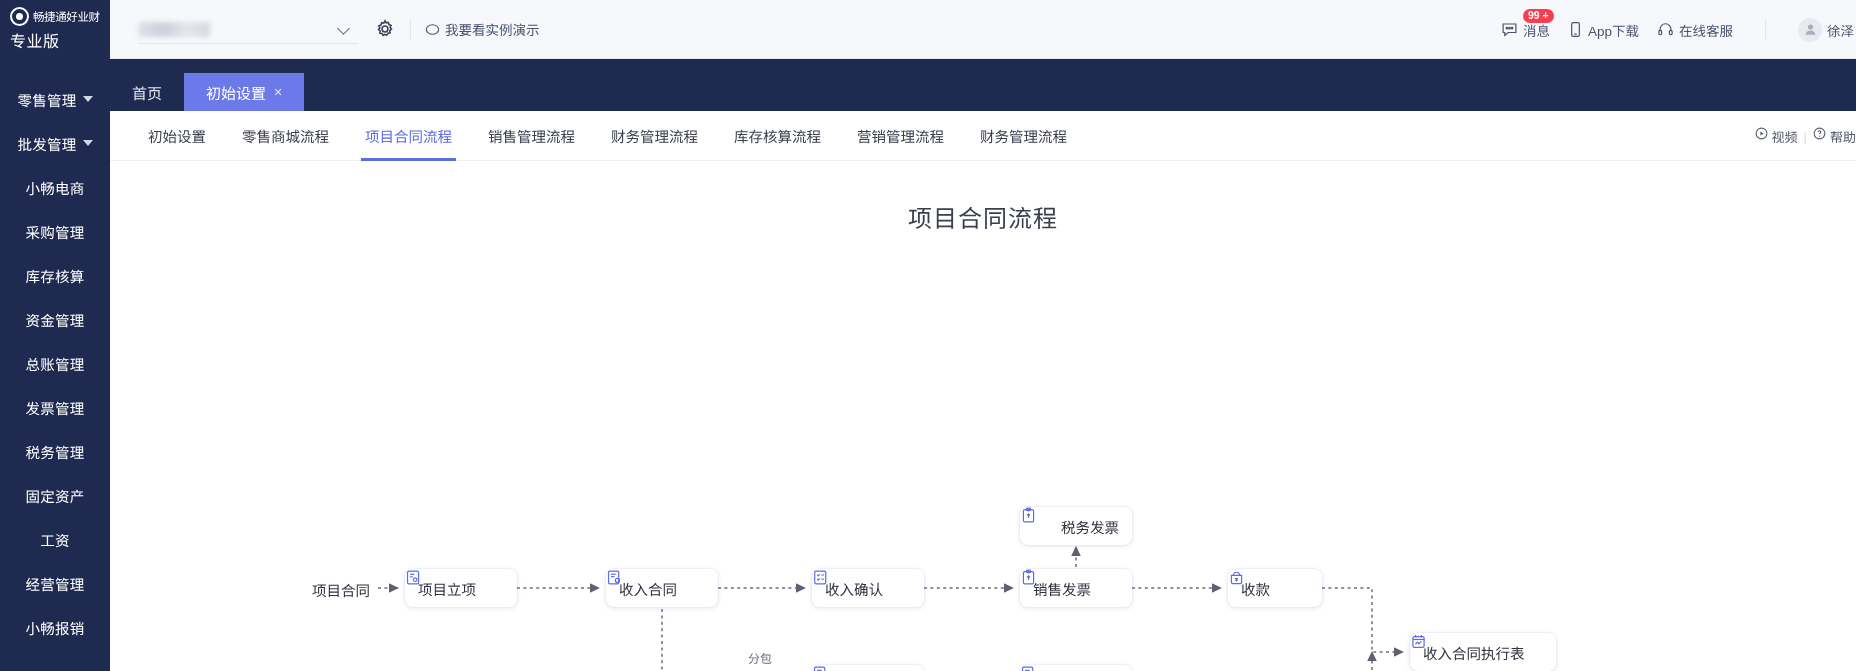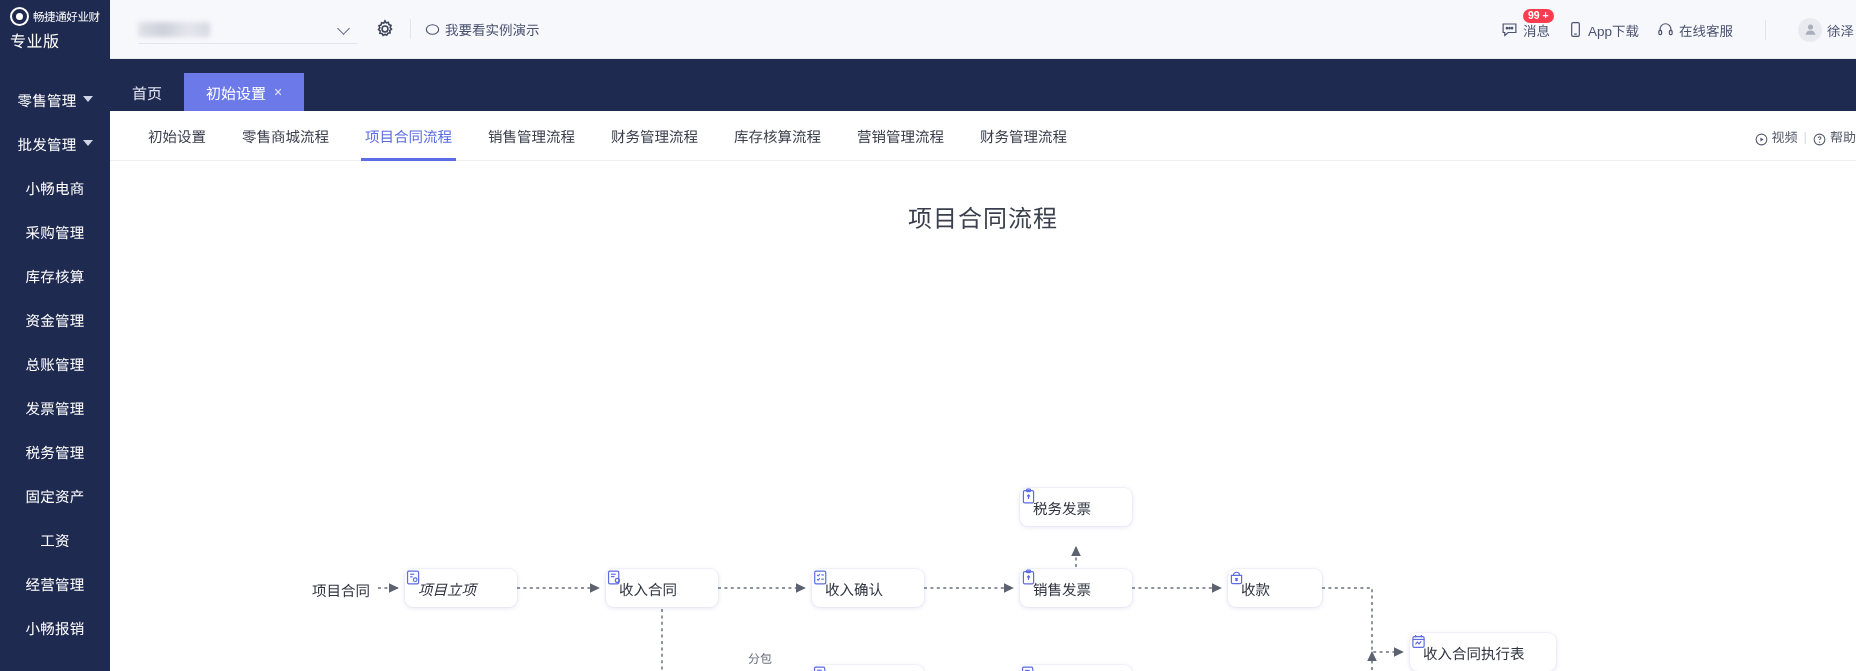--- a/index.html
+++ b/index.html
@@ -111,21 +111,21 @@
   }
   .subnav-item.active { color: #5b6ce4; }
   .subnav-item.active::after {
     content: ""; position: absolute; left: 14px; right: 14px; bottom: 0;
     height: 2.5px; background: #5b6ce4;
   }
   .subnav-right {
     position: absolute; right: 0px; top: 0; height: 50px;
     display: flex; align-items: center; gap: 6px; font-size: 13px; color: #555b6b;
   }
-  .snr-item { display: flex; align-items: flex-end; gap: 4px; }
+  .snr-item { display: flex; align-items: flex-start; gap: 4px; }
   .snr-sep { color: #d9dce3; }
 
   
   .flow-title {
     text-align: center; font-size: 24px; color: #3a3f4d;
     margin-top: 38px; letter-spacing: 1px;
   }
   .canvas { position: relative; width: 1746px; height: 450px; }
   .canvas svg { position: absolute; left: 0; top: 0; }
 
@@ -368,21 +368,21 @@
         </g>
         <g stroke="#6b707d" stroke-width="1.5" stroke-dasharray="3,3.4" fill="none">
           <line x1="648" y1="450" x2="648" y2="514"></line>
         </g>
       </svg>
 
       <div class="rowlabel" style="left:202px; top:345px;">项目合同</div>
 
       <div class="edgelabel" style="left:638px; top:415px;">分包</div>
 
-      <div class="node" style="left:295px; top:335px; width:112px;font-style:italic;">
+      <div class="node" style="left:295px; top:335px; width:112px;">
         <svg class="ico" viewBox="0 0 20 20" fill="none" stroke="#5b6ce4" stroke-width="1.4">
           <rect x="3" y="2.5" width="13" height="15" rx="1.6"></rect>
             <line x1="6" y1="6.2" x2="11" y2="6.2"></line>
             <line x1="6" y1="9.2" x2="9" y2="9.2"></line>
             <circle cx="12" cy="12.6" r="2.1"></circle>
         </svg>
         <span>项目立项</span>
       </div>
 
       <div class="node" style="left:496px; top:335px; width:112px;">
@@ -408,21 +408,21 @@
 
       <div class="node" style="left:910px; top:335px; width:112px;">
         <svg class="ico" viewBox="0 0 20 20" fill="none" stroke="#5b6ce4" stroke-width="1.4">
           <rect x="4" y="3" width="12" height="14.5" rx="1.6"></rect>
             <rect x="7.6" y="1.4" width="4.8" height="2.8" rx="1"></rect>
             <path d="M10 8.2v4.6M8.2 9.9L10 8.1l1.8 1.8"></path>
         </svg>
         <span>销售发票</span>
       </div>
 
-      <div class="node" style="left:910px; top:254px; width:112px;">
+      <div class="node" style="left:910px; top:273px; width:112px;justify-content:flex-end;">
         <svg class="ico" viewBox="0 0 20 20" fill="none" stroke="#5b6ce4" stroke-width="1.4">
           <rect x="4" y="3" width="12" height="14.5" rx="1.6"></rect>
             <rect x="7.6" y="1.4" width="4.8" height="2.8" rx="1"></rect>
             <path d="M10 8.2v4.6M8.2 9.9L10 8.1l1.8 1.8"></path>
         </svg>
         <span>税务发票</span>
       </div>
 
       <div class="node" style="left:1118px; top:335px; width:94px;">
         <svg class="ico" viewBox="0 0 20 20" fill="none" stroke="#5b6ce4" stroke-width="1.4">

